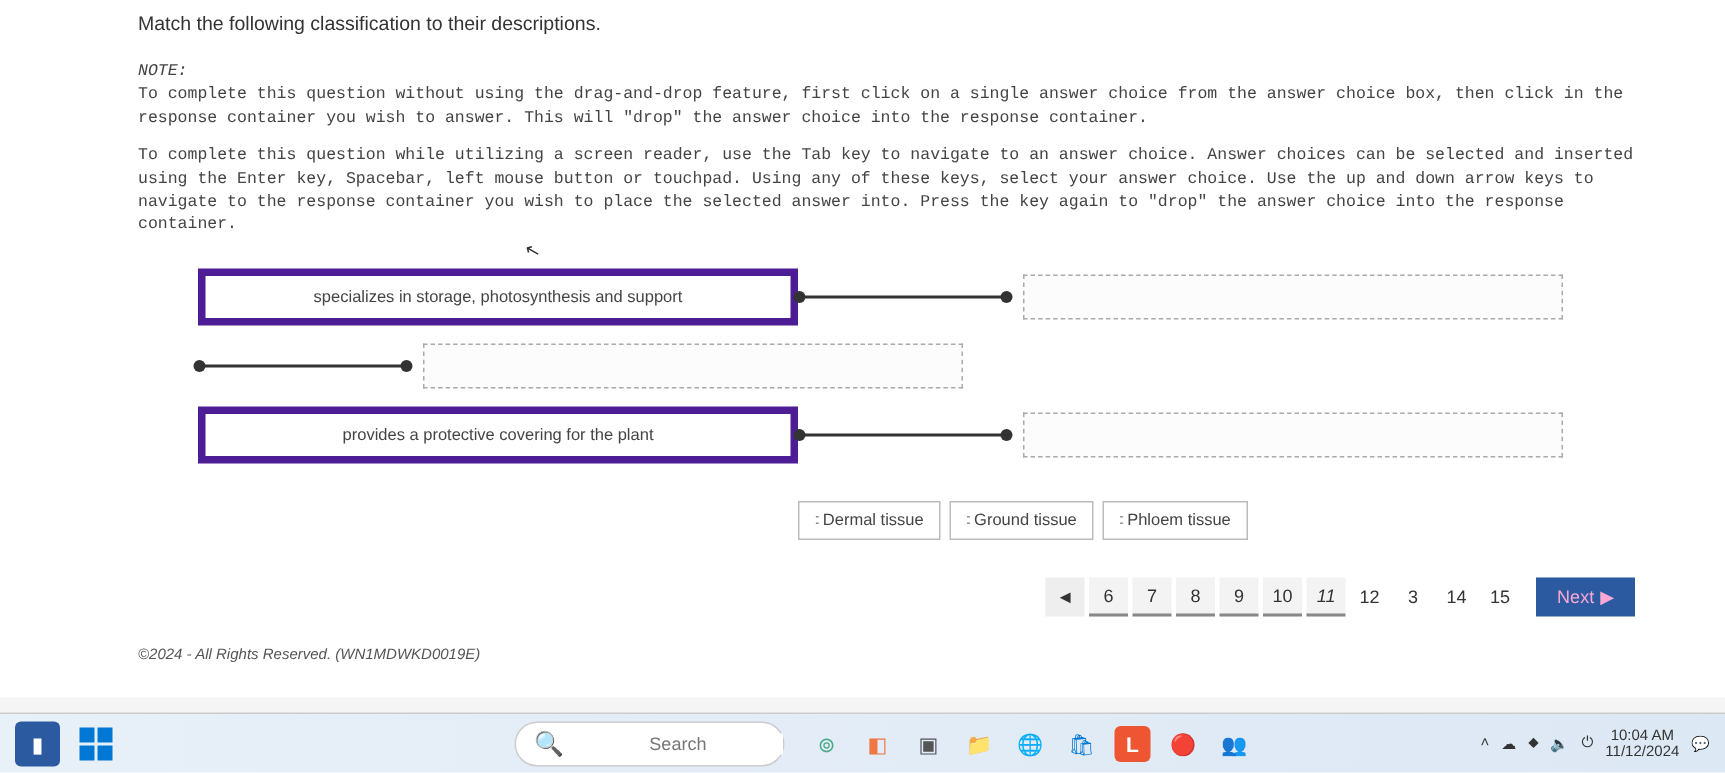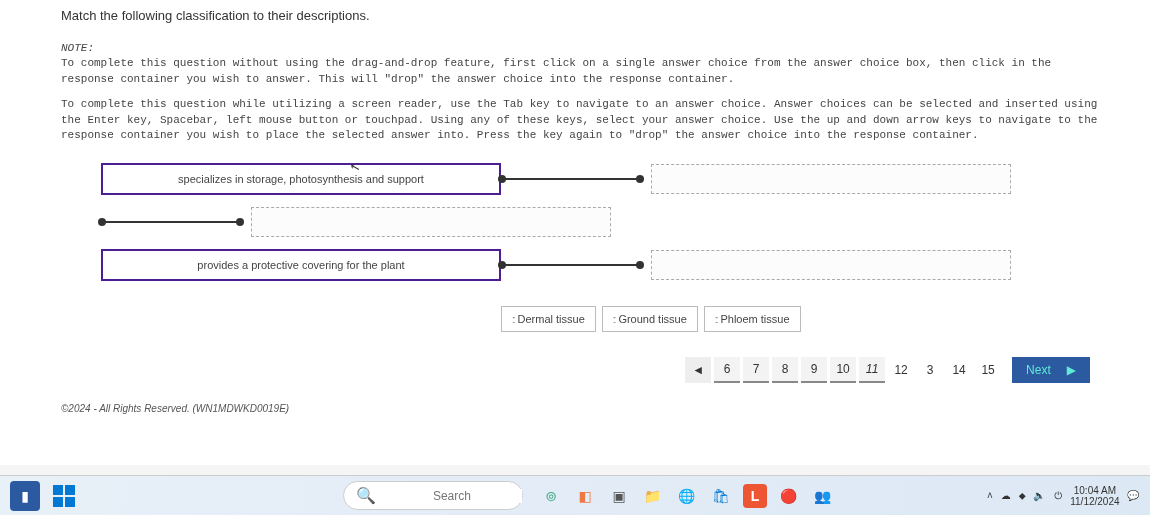--- a/index.html
+++ b/index.html
@@ -6,21 +6,21 @@
     body {
       font-family: Arial, sans-serif;
       background: #f5f5f5;
       width: 1150px;
       height: 515px;
       position: relative;
       overflow: hidden;
     }
     .content-area {
       background: #fff;
-      padding: 8px 40px 10px 61px;
+      padding: 8px 40px 10px 92px;
       height: 465px;
     }
     .question-title {
       font-size: 13px;
       color: #333;
       margin-bottom: 18px;
     }
     .note-section {
       font-size: 11px;
       color: #444;
@@ -38,21 +38,21 @@
       display: flex;
       flex-direction: column;
       gap: 12px;
     }
     .match-row {
       display: flex;
       align-items: center;
     }
     .desc-box {
       width: 400px;
-      border: 2px solid #4c1d95;
+      border: 5px solid #4c1d95;
       padding: 8px 10px;
       font-size: 11px;
       color: #444;
       text-align: center;
       background: #fff;
     }
     .connector {
       width: 140px;
       height: 2px;
       background: #333;
@@ -119,29 +119,29 @@
       color: #333;
       cursor: pointer;
       display: flex;
       align-items: center;
       justify-content: center;
     }
     .pager-btn.bare { background: transparent; }
     .pager-btn.current { background: #d0e4f5; border-bottom: 2px solid #2a7; font-style: italic; }
     .next-btn {
       background: #2c5aa0;
-      color: #5eead4;
+      color: #f9a8d4;
       padding: 6px 14px;
       font-size: 12px;
       border: none;
       margin-left: 8px;
       cursor: pointer;
       display: flex;
       align-items: center;
-      gap: 16px;
+      gap: 4px;
     }
     .copyright {
       font-size: 10px;
       color: #555;
       margin: 20px 0 0 0;
       font-style: italic;
     }
     .taskbar {
       position: absolute;
       bottom: 0;

